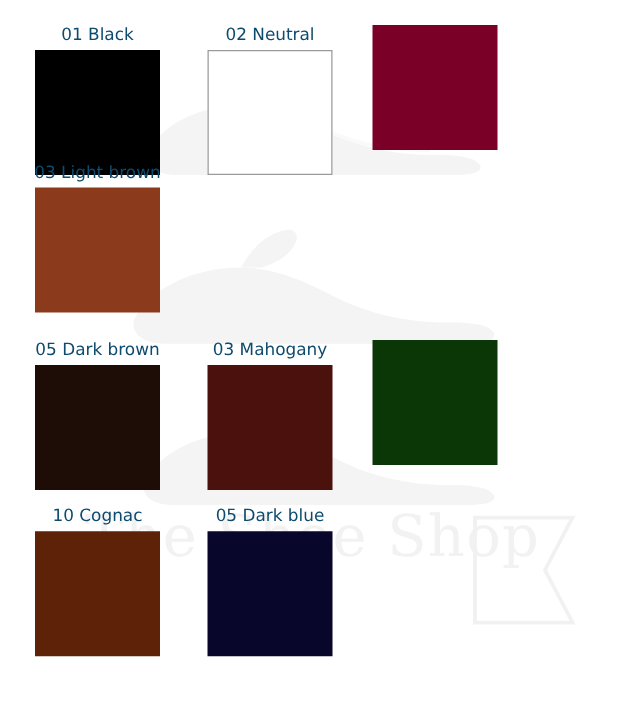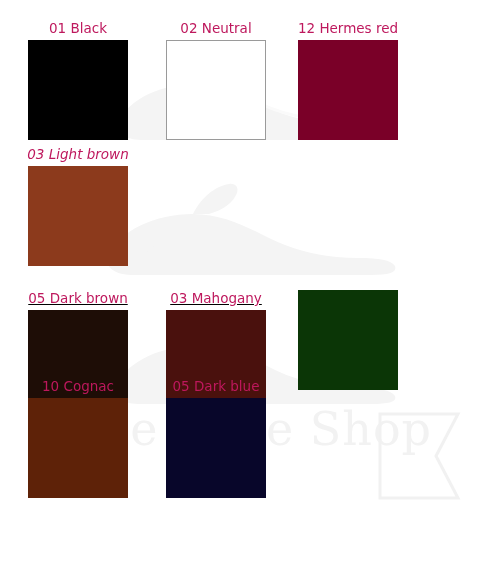--- a/index.html
+++ b/index.html
@@ -67,21 +67,21 @@
     z-index: 2;
   }
   .swatch-cell {
     position: absolute;
     width: 140px;
     text-align: center;
   }
   .swatch-label {
     font-size: 13.5px;
     line-height: 17px;
-    color: #be185d;
+    color: #0c4a6e;
     white-space: nowrap;
     margin-bottom: 3px;
   }
   .swatch-chip {
     width: 100px;
     height: 100px;
     margin: 0 auto;
     display: block;
   }
   .swatch-chip.bordered {
@@ -89,23 +89,23 @@
     border: 1px solid #9a9a9a;
   }
 
   
   .col-0 { left: 8px;   }
   .col-1 { left: 146px; text-align: center; }
   .col-2 { left: 278px; }
 
   
   .row-0 { top: 20px;  }
-  .row-1 { top: 146px; font-style: italic; }
-  .row-2 { top: 290px; text-decoration: underline; }
-  .row-3 { top: 378px; }
+  .row-1 { top: 130px; }
+  .row-2 { top: 272px; }
+  .row-3 { top: 405px; }
 </style>
 </head>
 <body>
 
 <div id="swatch-board">
 
   <div class="watermark-layer">
 
     <div class="watermark-shoe wm-shoe-top">
       <svg width="300" height="110" viewBox="0 0 300 110" aria-hidden="true">
@@ -145,21 +145,20 @@
       <div class="swatch-label">01 Black</div>
       <div class="swatch-chip" style="background-color: rgb(0, 0, 0);"></div>
     </div>
 
     <div class="swatch-cell row-0 col-1">
       <div class="swatch-label">02 Neutral</div>
       <div class="swatch-chip bordered" style="background-color: rgb(255, 255, 255);"></div>
     </div>
 
     <div class="swatch-cell row-0 col-2">
-      <div class="swatch-label">12 Hermes red</div>
       <div class="swatch-chip" style="background-color: rgb(122, 0, 40);"></div>
     </div>
 
     <div class="swatch-cell row-1 col-0">
       <div class="swatch-label">03 Light brown</div>
       <div class="swatch-chip" style="background-color: rgb(140, 58, 28);"></div>
     </div>
 
 
 

